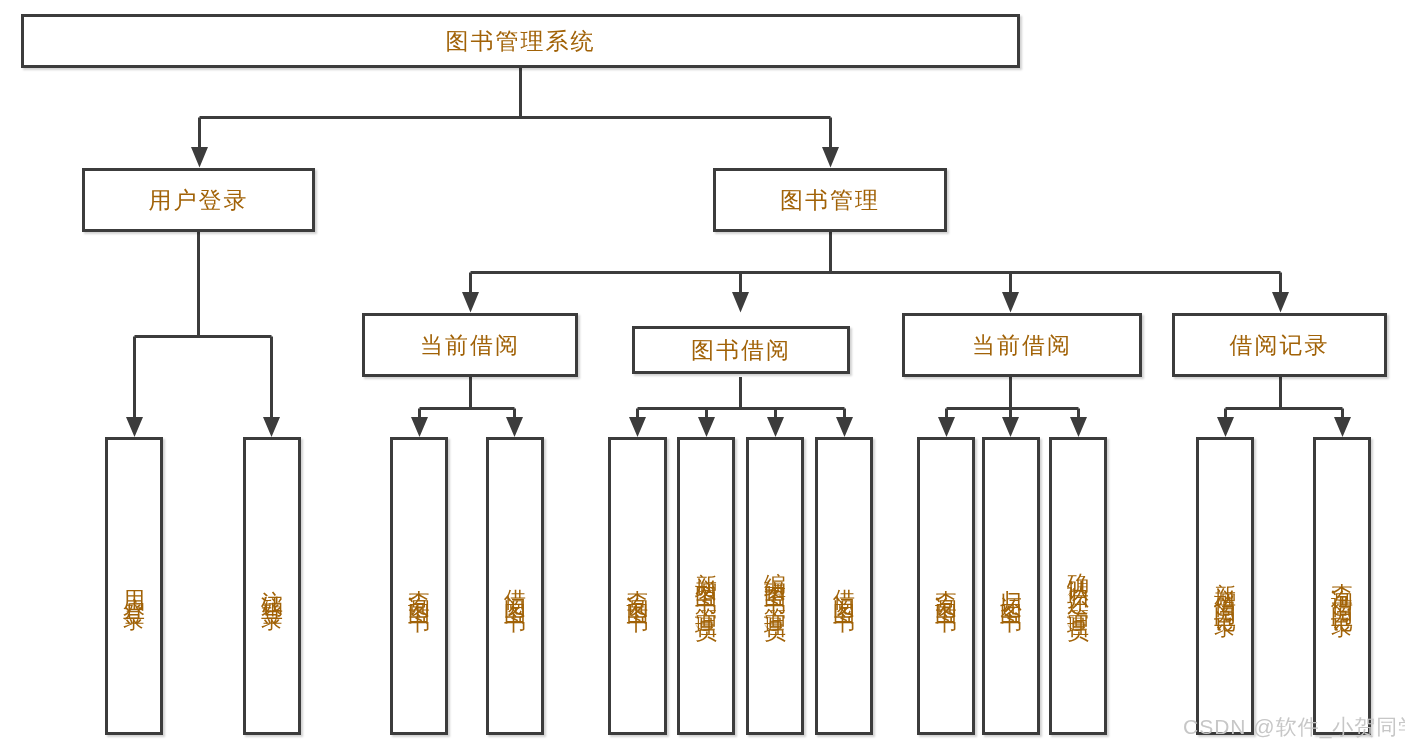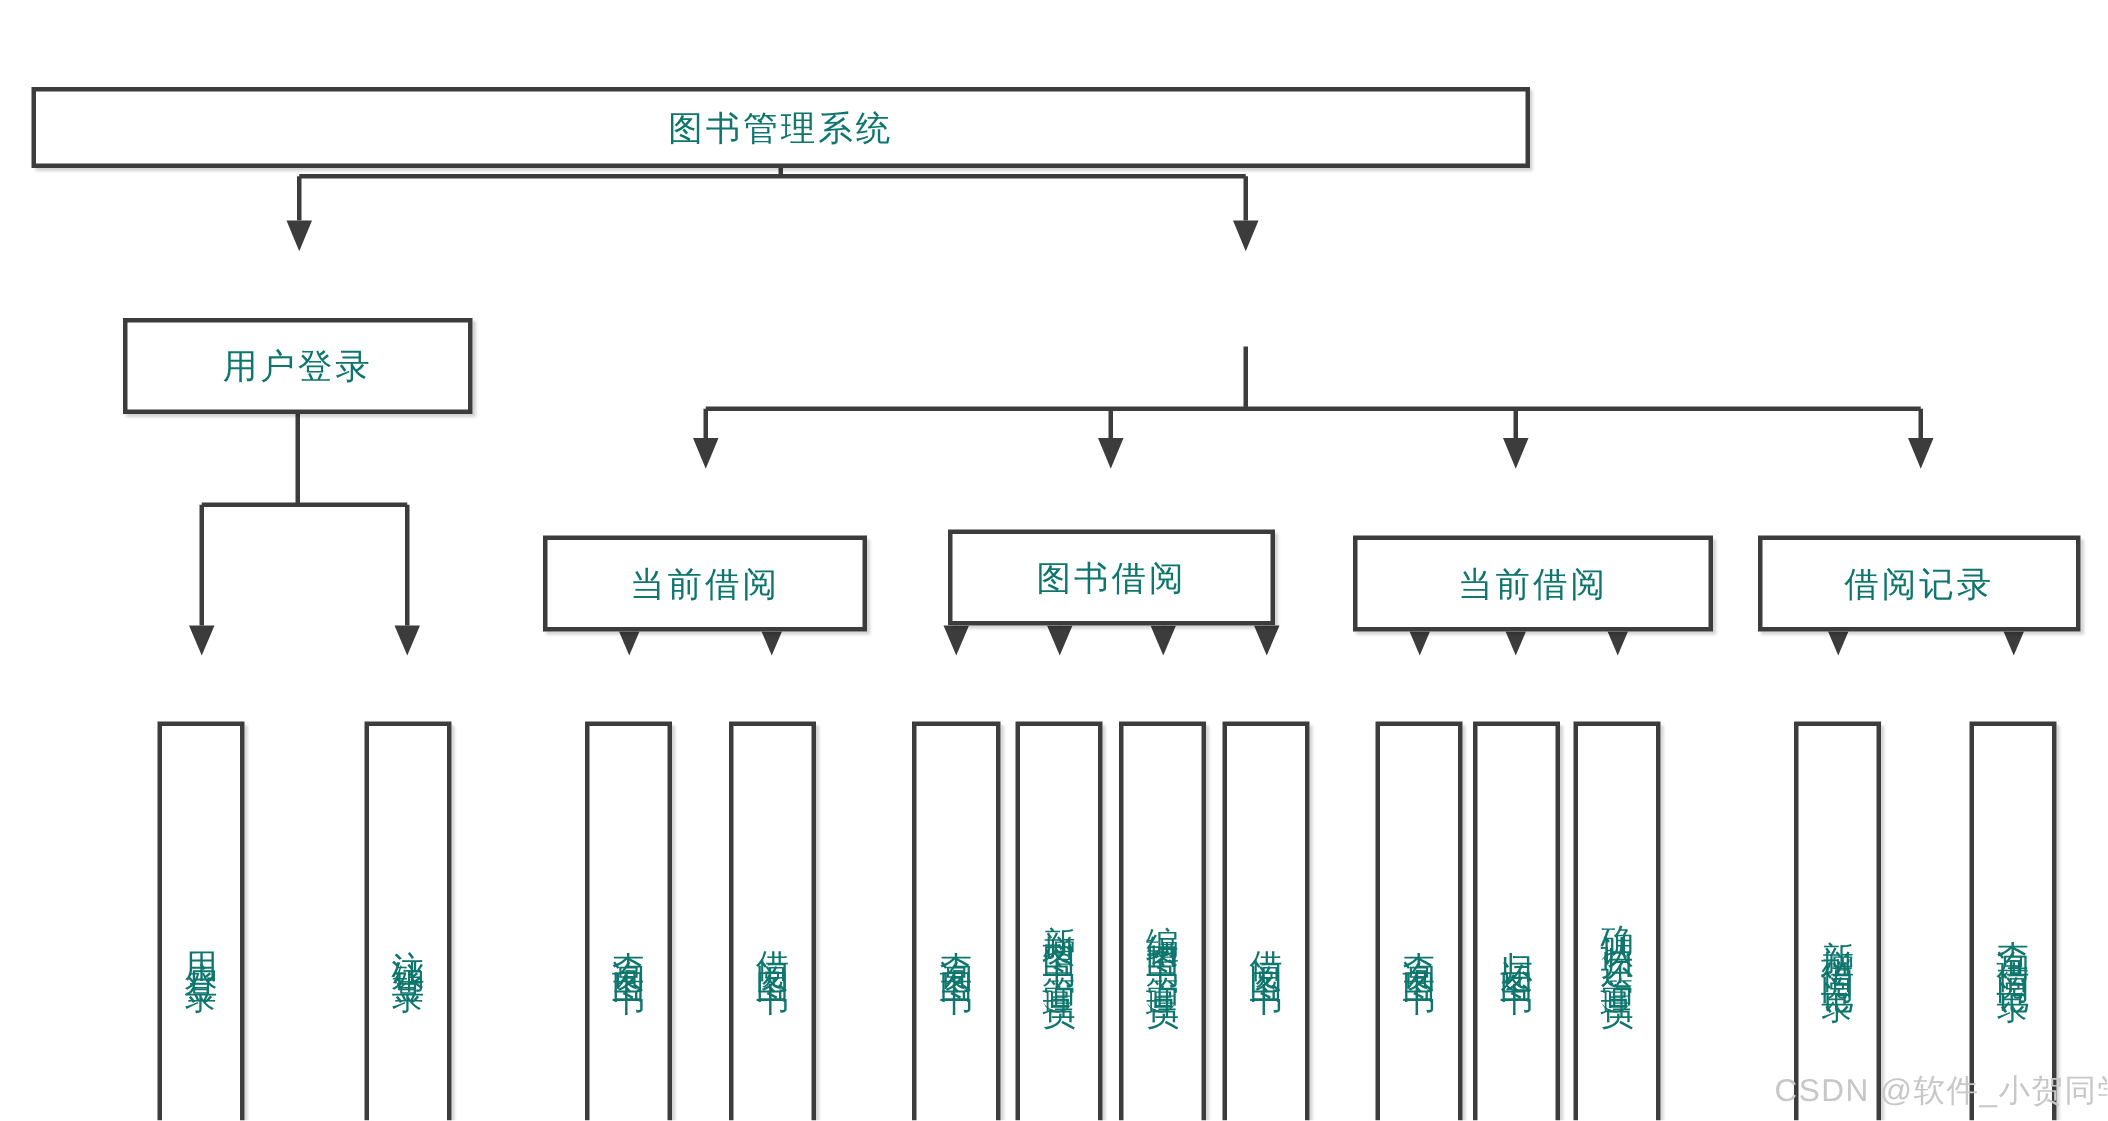--- a/index.html
+++ b/index.html
@@ -14,26 +14,25 @@
   #wires {
     position: absolute;
     left: 0; top: 0;
     width: 1405px; height: 747px;
   }
   .node {
     position: absolute;
     box-sizing: border-box;
     background: #ffffff;
     border: 3px solid #3c3c3c;
-    color: #0f766e;
+    color: #a16207;
     display: flex;
     align-items: center;
     justify-content: center;
     box-shadow: 2px 2px 2px rgba(0,0,0,0.18);
-    margin-top: 44px;
   }
   .hnode {
     font-size: 23px;
     letter-spacing: 2px;
     white-space: nowrap;
   }
   .vnode {
     writing-mode: vertical-rl;
     font-size: 22px;
     letter-spacing: 7px;
@@ -94,25 +93,28 @@
     </g>
   </svg>
 
   <div class="node hnode" style="left:21px;top:14px;width:999px;height:54px">
     <span>图书管理系统</span>
   </div>
 
   <div class="node hnode" style="left:82px;top:168px;width:233px;height:64px">
     <span>用户登录</span>
   </div>
+  <div class="node hnode" style="left:713px;top:168px;width:234px;height:64px">
+    <span>图书管理</span>
+  </div>
 
   <div class="node hnode" style="left:362px;top:313px;width:216px;height:64px">
     <span>当前借阅</span>
   </div>
-  <div class="node hnode" style="left:632px;top:309px;width:218px;height:64px">
+  <div class="node hnode" style="left:632px;top:326px;width:218px;height:48px">
     <span>图书借阅</span>
   </div>
   <div class="node hnode" style="left:902px;top:313px;width:240px;height:64px">
     <span>当前借阅</span>
   </div>
   <div class="node hnode" style="left:1172px;top:313px;width:215px;height:64px">
     <span>借阅记录</span>
   </div>
 
   <div class="node vnode" style="left:105px;top:437px;width:58px;height:298px">

